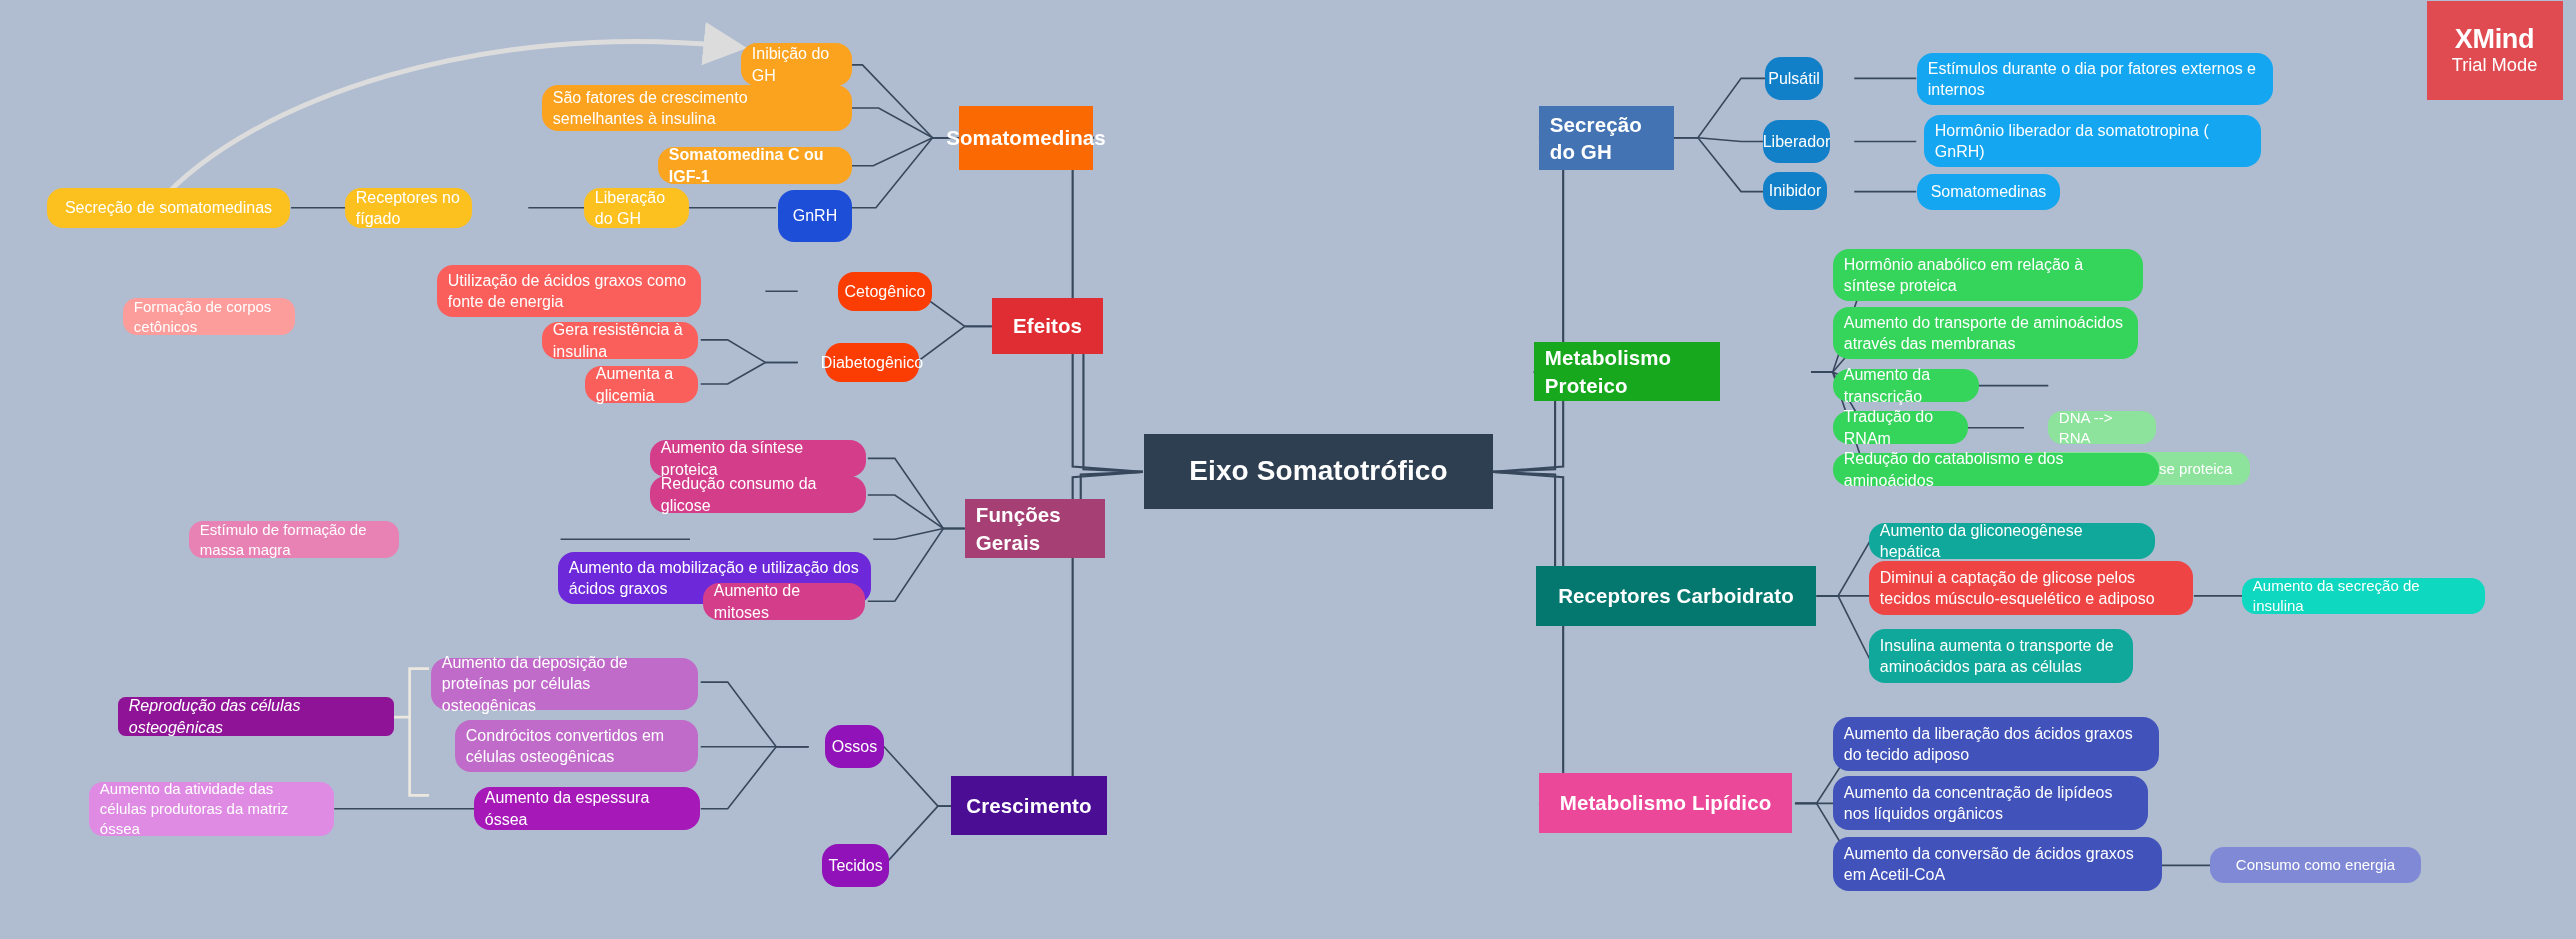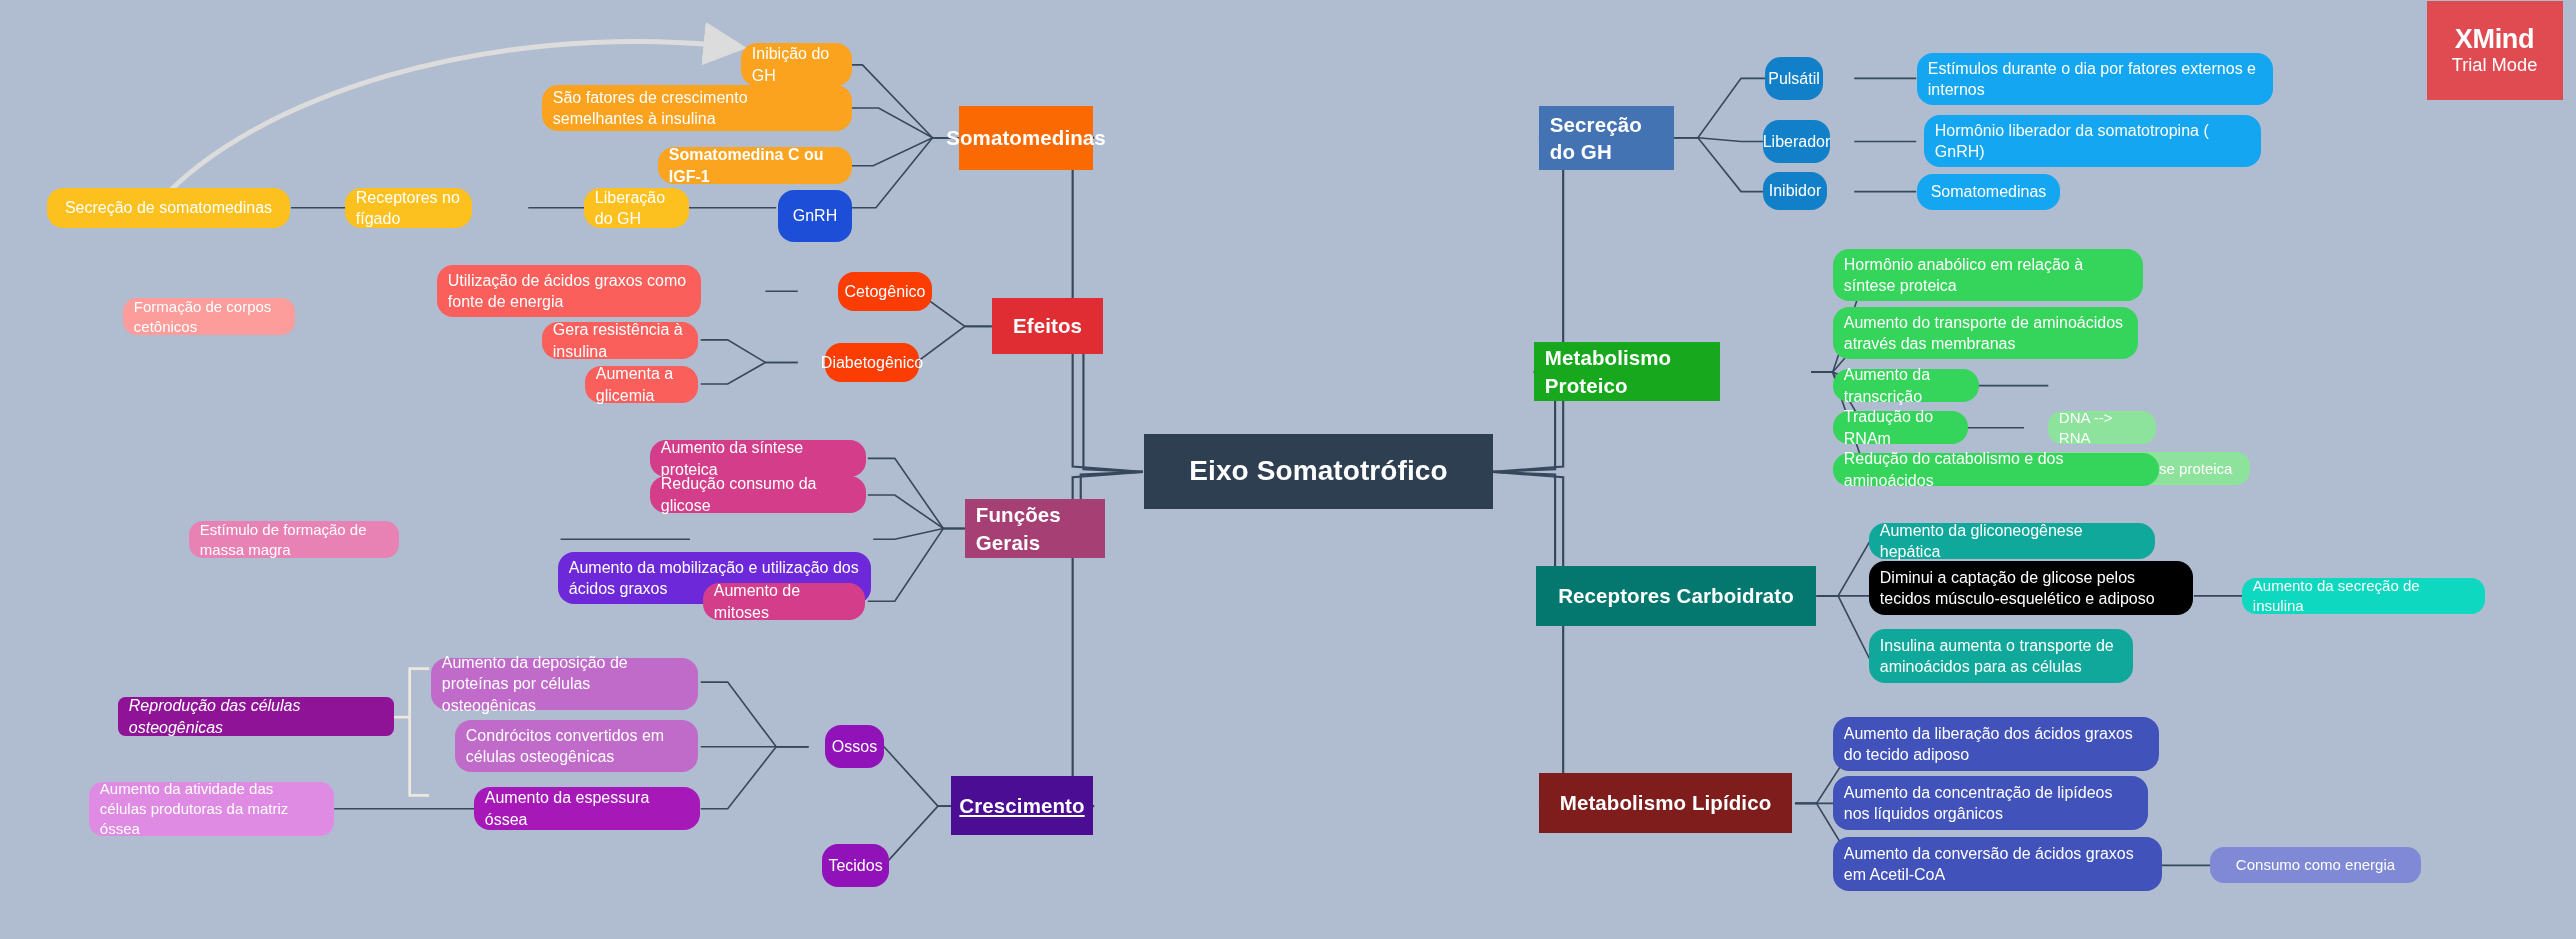--- a/index.html
+++ b/index.html
@@ -273,21 +273,21 @@
   </div>
 
   <div class="node n-leaf center" style="left:189px; top:521px; width:210px; height:37px; background:#e881b4;">
     <span>Estímulo de formação de massa magra</span>
   </div>
 
   <div class="node n-sub center" style="left:703px; top:583px; width:162px; height:37px; background:#d43d8a;">
     <span>Aumento de mitoses</span>
   </div>
 
-  <div class="node n-main" style="left:951px; top:776px; width:142px; height:59px; background:#4a0d93;text-decoration:underline;">
+  <div class="node n-main" style="left:951px; top:776px; width:156px; height:59px; background:#4a0d93;">
     <span>Crescimento</span>
   </div>
 
   <div class="node n-sub center" style="left:825px; top:725px; width:59px; height:43px; background:#9112b8;">
     <span>Ossos</span>
   </div>
 
   <div class="node n-sub" style="left:431px; top:658px; width:267px; height:52px; background:#c06ac9;">
     <span>Aumento da deposição de proteínas por células osteogênicas</span>
   </div>
@@ -373,33 +373,33 @@
   </div>
 
   <div class="node n-main" style="left:1536px; top:566px; width:280px; height:60px; background:#04786f;">
     <span>Receptores Carboidrato</span>
   </div>
 
   <div class="node n-sub" style="left:1869px; top:523px; width:286px; height:36px; background:#10a89b;">
     <span>Aumento da gliconeogênese hepática</span>
   </div>
 
-  <div class="node n-sub" style="left:1869px; top:561px; width:324px; height:54px; background:#000000;">
+  <div class="node n-sub" style="left:1869px; top:561px; width:324px; height:54px; background:#ef4444;">
     <span>Diminui a captação de glicose pelos tecidos músculo-esquelético e adiposo</span>
   </div>
 
   <div class="node n-leaf center" style="left:2242px; top:578px; width:243px; height:36px; background:#0ed8c0;">
     <span>Aumento da secreção de insulina</span>
   </div>
 
   <div class="node n-sub" style="left:1869px; top:629px; width:264px; height:54px; background:#10a89b;">
     <span>Insulina aumenta o transporte de aminoácidos para as células</span>
   </div>
 
-  <div class="node n-main" style="left:1539px; top:773px; width:253px; height:60px; background:#7f1d1d;">
+  <div class="node n-main" style="left:1539px; top:773px; width:253px; height:60px; background:#ec4899;">
     <span>Metabolismo Lipídico</span>
   </div>
 
   <div class="node n-sub" style="left:1833px; top:717px; width:326px; height:54px; background:#4152ba;">
     <span>Aumento da liberação dos ácidos graxos do tecido adiposo</span>
   </div>
 
   <div class="node n-sub" style="left:1833px; top:776px; width:315px; height:54px; background:#4152ba;">
     <span>Aumento da concentração de lipídeos nos líquidos orgânicos</span>
   </div>

